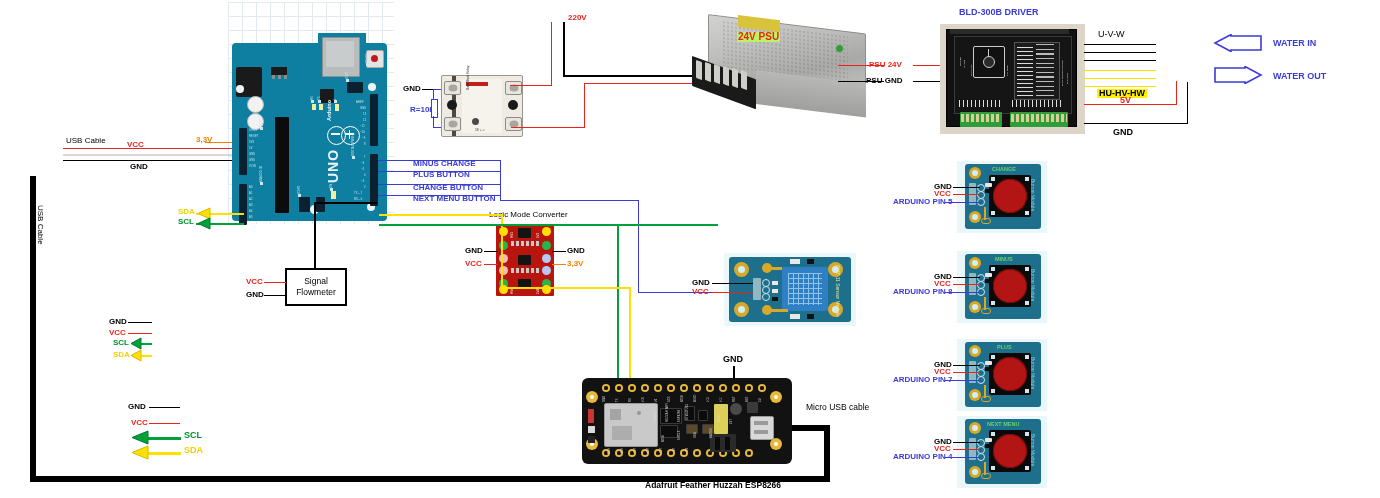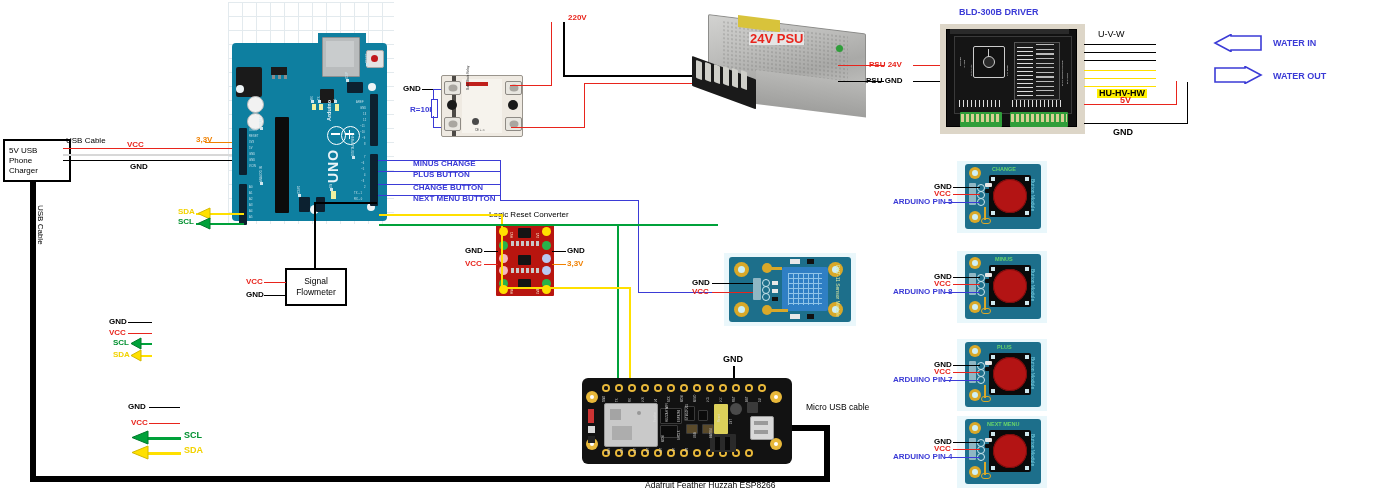--- a/index.html
+++ b/index.html
@@ -155,25 +155,20 @@
 
 <div id="stage">
 
   <div class="gridpaper" style="left:228px;top:2px;width:166px;height:222px;"></div>
 
   <div class="cable" style="left:30px;top:176px;width:6px;height:306px;"></div>
   <div class="cable" style="left:30px;top:476px;width:800px;height:6px;"></div>
   <div class="cable" style="left:824px;top:425px;width:6px;height:57px;"></div>
   <div class="cable" style="left:775px;top:425px;width:55px;height:6px;"></div>
 
-  <div class="box" style="left:3px;top:139px;width:60px;height:39px;flex-direction:column;font-size:8px;align-items:flex-start;padding-left:4px;justify-content:center;">
-    <span>5V USB</span>
-    <span>Phone</span>
-    <span>Charger</span>
-  </div>
   <div class="lbl" style="left:66px;top:137px;">USB Cable</div>
   <div class="lbl" style="left:44px;top:205px;transform:rotate(90deg);transform-origin:0 0;">USB Cable</div>
 
   <div class="wire h w-red" style="left:63px;top:148px;width:182px;border-top-width:1.6px;"></div>
   <div class="lbl t-red b" style="left:127px;top:141px;">VCC</div>
   <div class="wire h w-wht" style="left:63px;top:154px;width:182px;border-top-width:2px;"></div>
   <div class="wire h w-blk" style="left:63px;top:160px;width:182px;border-top-width:1.6px;"></div>
   <div class="lbl b" style="left:130px;top:163px;">GND</div>
 
   <div class="wire h w-org" style="left:205px;top:142px;width:40px;border-top-width:1.8px;"></div>
@@ -354,21 +349,21 @@
     <div class="psu-screw" style="left:19px;top:48px;width:6px;height:18px;transform:skewY(20deg);transform-origin:0 0;"></div>
     <div class="psu-screw" style="left:28px;top:50px;width:6px;height:18px;transform:skewY(20deg);transform-origin:0 0;"></div>
     <div class="psu-screw" style="left:37px;top:52px;width:6px;height:18px;transform:skewY(20deg);transform-origin:0 0;"></div>
     <div class="psu-screw" style="left:46px;top:54px;width:6px;height:18px;transform:skewY(20deg);transform-origin:0 0;"></div>
     <div class="psu-screw" style="left:55px;top:56px;width:6px;height:18px;transform:skewY(20deg);transform-origin:0 0;"></div>
 
     <div style="position:absolute;left:70px;top:56px;width:110px;height:34px;
          background:linear-gradient(180deg,#b8b8b6,#9f9f9d);transform:skewY(7deg);transform-origin:0 0;"></div>
     <div style="position:absolute;left:150px;top:31px;width:7px;height:7px;border-radius:50%;background:#2f9e3a;"></div>
   </div>
-  <div class="lbl t-red b" style="left:737px;top:32px;font-size:13px;background:#e5e5e5;padding:0 1px;margin-left:12px;">24V PSU</div>
+  <div class="lbl t-red b" style="left:737px;top:32px;font-size:10px;background:#bef264;padding:0 1px;">24V PSU</div>
 
   <div class="wire h w-red" style="left:838px;top:65px;width:46px;border-top-width:1.6px;"></div>
   <div class="lbl t-red b" style="left:869px;top:61px;">PSU 24V</div>
   <div class="wire h w-blk" style="left:838px;top:81px;width:46px;border-top-width:1.6px;"></div>
   <div class="lbl b" style="left:866px;top:77px;">PSU GND</div>
 
   <div class="wire h w-red" style="left:913px;top:65px;width:42px;border-top-width:1.6px;"></div>
   <div class="wire h w-blk" style="left:913px;top:81px;width:42px;border-top-width:1.6px;"></div>
 
   <div class="lbl t-blu b" style="left:959px;top:8px;font-size:9px;">BLD-300B DRIVER</div>
@@ -426,21 +421,21 @@
 
   <svg class="arrowsvg" style="left:1213px;top:34px;" width="50" height="18">
     <path d="M48,2 L48,16 L18,16 L18,17.5 L2,9 L18,0.5 L18,2 Z" fill="none" stroke="#3b3bd6" stroke-width="1.6"></path>
   </svg>
   <div class="lbl t-blu b" style="left:1273px;top:39px;font-size:9px;">WATER IN</div>
   <svg class="arrowsvg" style="left:1213px;top:66px;" width="50" height="18">
     <path d="M2,2 L2,16 L32,16 L32,17.5 L48,9 L32,0.5 L32,2 Z" fill="none" stroke="#3b3bd6" stroke-width="1.6"></path>
   </svg>
   <div class="lbl t-blu b" style="left:1273px;top:72px;font-size:9px;">WATER OUT</div>
 
-  <div class="lbl" style="left:489px;top:211px;font-size:8px;">Logic Reset Converter</div>
+  <div class="lbl" style="left:489px;top:211px;font-size:8px;">Logic Mode Converter</div>
   <div class="llc" style="left:496px;top:224px;width:58px;height:72px;">
     <div class="pad" style="left:3px;top:3px;width:9px;height:9px;background:#ffe000;"></div>
     <div class="pad" style="left:46px;top:3px;width:9px;height:9px;background:#ffe000;"></div>
     <div class="pad" style="left:3px;top:17px;width:9px;height:9px;background:#29b34a;"></div>
     <div class="pad" style="left:46px;top:17px;width:9px;height:9px;background:#29b34a;"></div>
     <div class="pad" style="left:3px;top:30px;width:9px;height:9px;background:#f2b8bd;"></div>
     <div class="pad" style="left:46px;top:30px;width:9px;height:9px;background:#b9c8f2;"></div>
     <div class="pad" style="left:3px;top:42px;width:9px;height:9px;background:#f2b8bd;"></div>
     <div class="pad" style="left:46px;top:42px;width:9px;height:9px;background:#b9c8f2;"></div>
     <div class="pad" style="left:3px;top:55px;width:9px;height:9px;background:#29b34a;"></div>
@@ -709,21 +704,21 @@
     <div class="silk r" style="left:96px;top:62px;">SHCLK</div>
     <div class="silk r" style="left:112px;top:60px;">USB</div>
     <div class="silk r" style="left:128px;top:60px;">BATEN</div>
     <div class="silk r" style="left:84px;top:44px;">HUZZAH WIFI</div>
     <div class="silk r" style="left:96px;top:44px;">ESP8266</div>
     <div class="silk r" style="left:104px;top:42px;">STM32F205</div>
     <div class="silk r" style="left:72px;top:44px;">Feather</div>
     <div class="silk r" style="left:136px;top:44px;">Reset</div>
     <div class="silk r" style="left:148px;top:46px;">JST</div>
   </div>
-  <div class="lbl" style="left:645px;top:481px;font-size:8.5px;">Adafruit Feather Huzzah ESP8266</div>
+  <div class="lbl" style="left:645px;top:481px;font-size:8.5px;font-weight:bold;">Adafruit Feather Huzzah ESP8266</div>
   <div class="lbl" style="left:806px;top:403px;font-size:8.5px;">Micro USB cable</div>
 
   <div class="btnmod" style="left:957px;top:161px;width:90px;height:72px;">
     <div class="halo"></div>
     <div class="pcb" style="left:8px;top:3px;width:76px;height:65px;"></div>
     <div class="bigsq" style="left:32px;top:14px;width:42px;height:42px;"></div>
     <div class="big" style="left:36px;top:18px;width:34px;height:34px;"></div>
     <div style="position:absolute;left:34px;top:16px;width:4px;height:4px;background:#cfe8ee;"></div>
     <div style="position:absolute;left:68px;top:16px;width:4px;height:4px;background:#cfe8ee;"></div>
     <div style="position:absolute;left:34px;top:50px;width:4px;height:4px;background:#cfe8ee;"></div>

